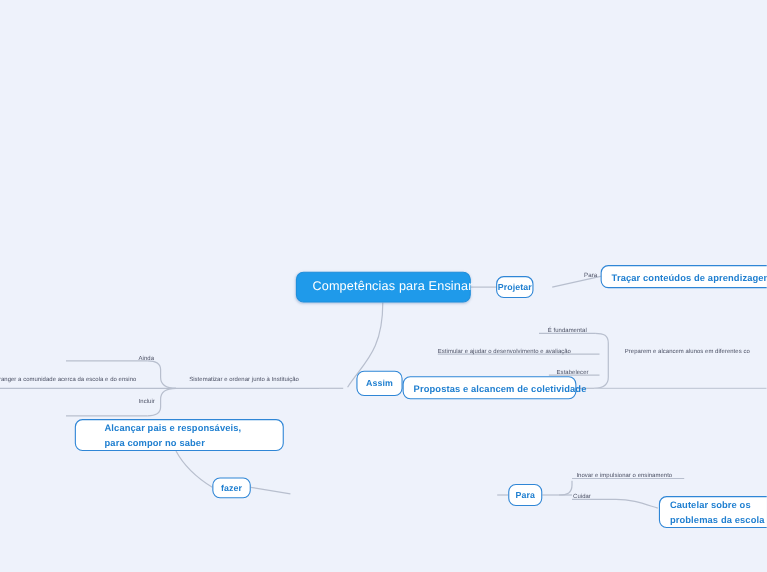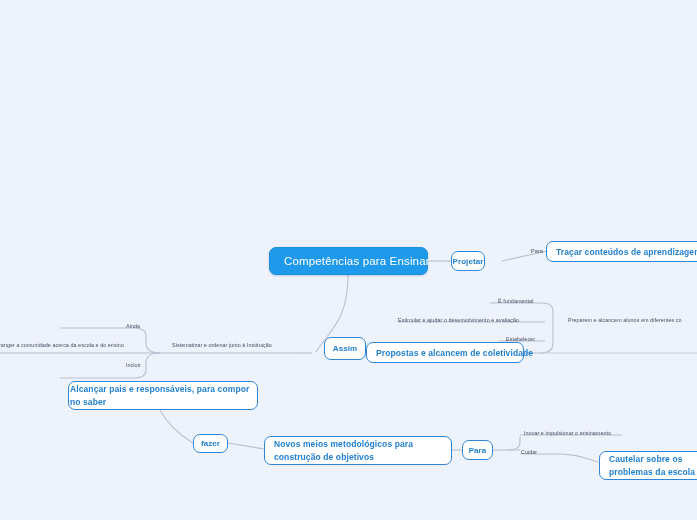--- a/index.html
+++ b/index.html
@@ -152,31 +152,28 @@
   <div class="leaf-label" style="left:498px; top:299px;">É fundamental</div>
   <div class="leaf-label" style="left:398px; top:318px;">Estimular e ajudar o desenvolvimento e avaliação</div>
   <div class="leaf-label" style="left:506px; top:337px;">Estabelecer</div>
   <div class="leaf-label" style="left:568px; top:318px;">Preparem e alcancem alunos em diferentes co</div>
 
   <div class="leaf-label" style="left:126px; top:324px;">Ainda</div>
   <div class="leaf-label" style="left:126px; top:363px;">Incluir</div>
   <div class="leaf-label" style="left:-1px; top:343px;">ranger a comunidade acerca da escola e do ensino</div>
   <div class="leaf-label" style="left:172px; top:343px;">Sistematizar e ordenar junto à Instituição</div>
 
-  <div class="node node-box wrap" style="left:68px; top:381px; width:190px; height:29px; padding:0 1px;">
+  <div class="node node-box wrap" style="left:68px; top:381px; width:190px; height:29px; padding:0 26px;">
     <span>Alcançar pais e responsáveis, para compor no saber</span>
   </div>
 
   <div class="node node-box small" style="left:193px; top:434px; width:35px; height:19px;">
     <span>fazer</span>
   </div>
 
-  <div class="node node-box wrap" style="left:264px; top:436px; width:188px; height:29px; padding:0 9px;">
-    <span>Novos meios metodológicos para construção de objetivos</span>
-  </div>
 
   <div class="node node-box small" style="left:462px; top:440px; width:31px; height:20px;">
     <span>Para</span>
   </div>
 
   <div class="leaf-label" style="left:524px; top:431px;">Inovar e impulsionar o ensinamento</div>
   <div class="leaf-label" style="left:521px; top:450px;">Cuidar</div>
 
   <div class="node node-box wrap" style="left:599px; top:451px; width:118px; height:29px; padding:0 9px;">
     <span>Cautelar sobre os problemas da escola</span>

